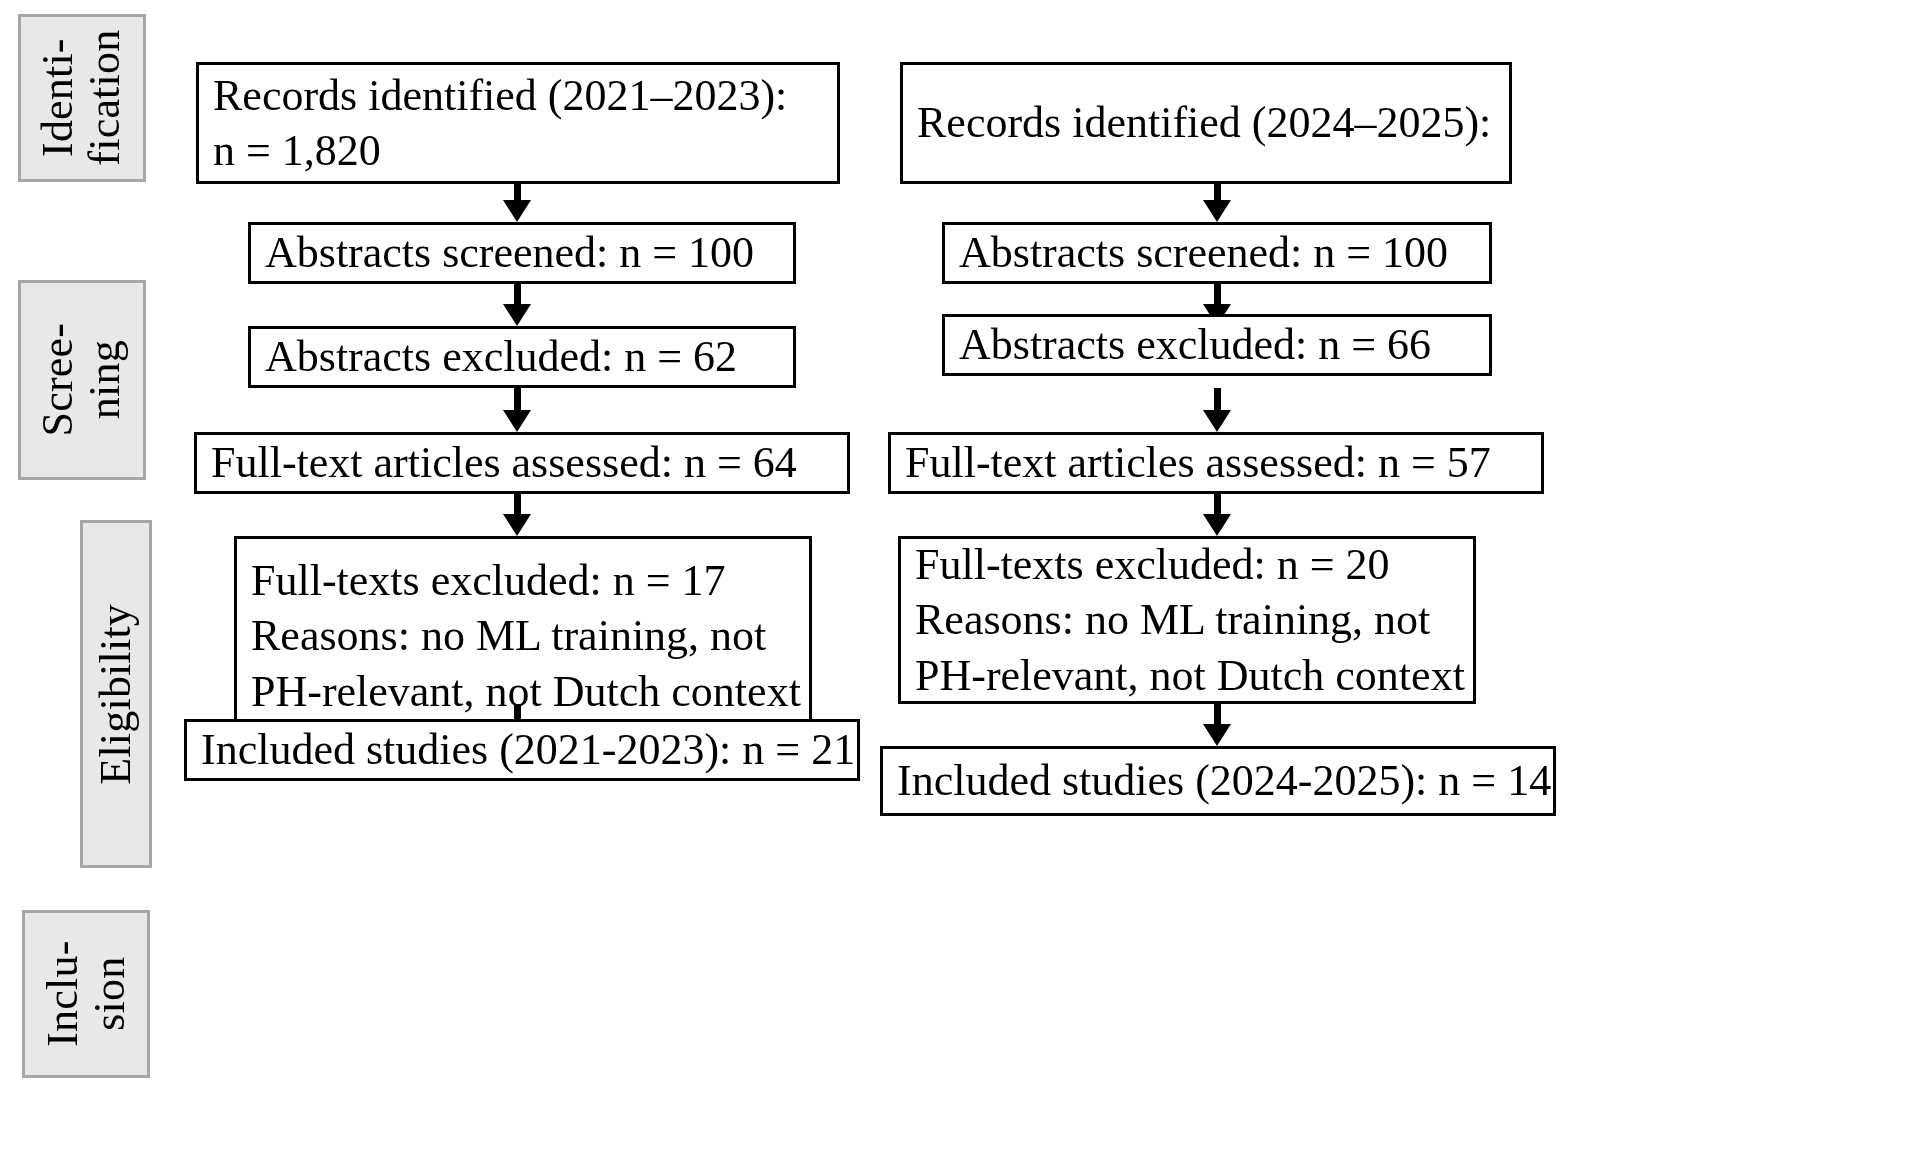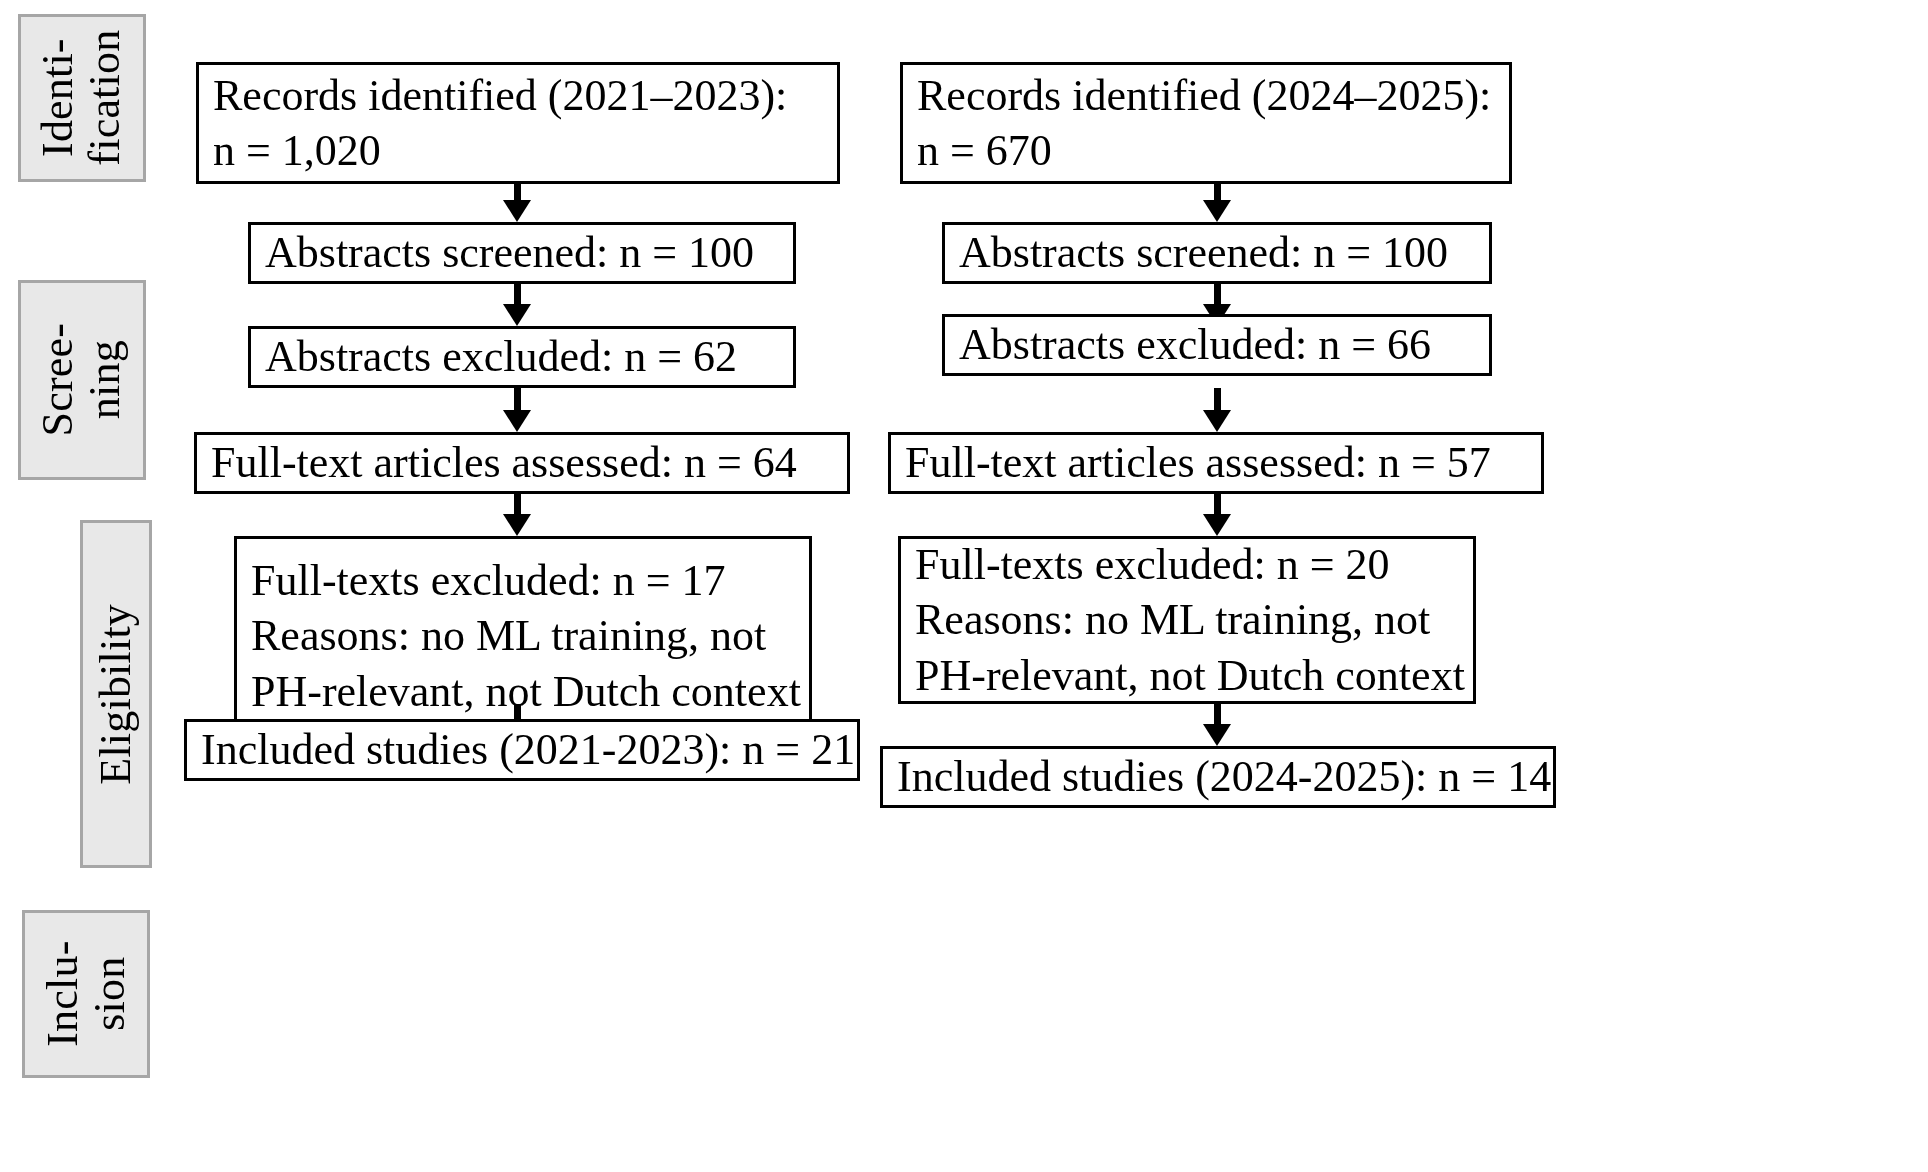--- a/index.html
+++ b/index.html
@@ -103,21 +103,21 @@
     <span class="rot">Eligibility</span>
   </div>
 
   <div class="phase-label" style="left:22px; top:910px; width:128px; height:168px;">
     <span class="rot">Inclu-
 sion</span>
   </div>
 
   <div class="flow-box" style="left:196px; top:62px; width:644px; height:122px;">
     <span class="line">Records identified (2021–2023):</span>
-    <span class="line">n = 1,020</span>
+    <span class="line">n = 1,820</span>
   </div>
 
   <div class="arrow" style="left:497px; top:184px; width:40px; height:38px;">
     <div class="shaft" style="height:18px;"></div>
     <div class="head"></div>
   </div>
 
   <div class="flow-box" style="left:248px; top:222px; width:548px; height:62px;">
     <span class="line">Abstracts screened: n = 100</span>
   </div>
@@ -155,21 +155,20 @@
     <div class="shaft" style="height:22px;"></div>
     <div class="head"></div>
   </div>
 
   <div class="flow-box" style="left:184px; top:719px; width:676px; height:62px;">
     <span class="line">Included studies (2021-2023): n = 21</span>
   </div>
 
   <div class="flow-box" style="left:900px; top:62px; width:612px; height:122px;justify-content:center;">
     <span class="line">Records identified (2024–2025):</span>
-    <span class="line">n = 670</span>
   </div>
 
   <div class="arrow" style="left:1197px; top:184px; width:40px; height:38px;">
     <div class="shaft" style="height:18px;"></div>
     <div class="head"></div>
   </div>
 
   <div class="flow-box" style="left:942px; top:222px; width:550px; height:62px;">
     <span class="line">Abstracts screened: n = 100</span>
   </div>
@@ -201,17 +200,17 @@
     <span class="line">Full-texts excluded: n = 20</span>
     <span class="line">Reasons: no ML training, not</span>
     <span class="line">PH-relevant, not Dutch context</span>
   </div>
 
   <div class="arrow" style="left:1197px; top:704px; width:40px; height:42px;">
     <div class="shaft" style="height:22px;"></div>
     <div class="head"></div>
   </div>
 
-  <div class="flow-box" style="left:880px; top:746px; width:676px; height:62px;">
+  <div class="flow-box" style="left:880px; top:746px; width:676px; height:70px;">
     <span class="line">Included studies (2024-2025): n = 14</span>
   </div>
 
 </div>
 
 </body></html>

